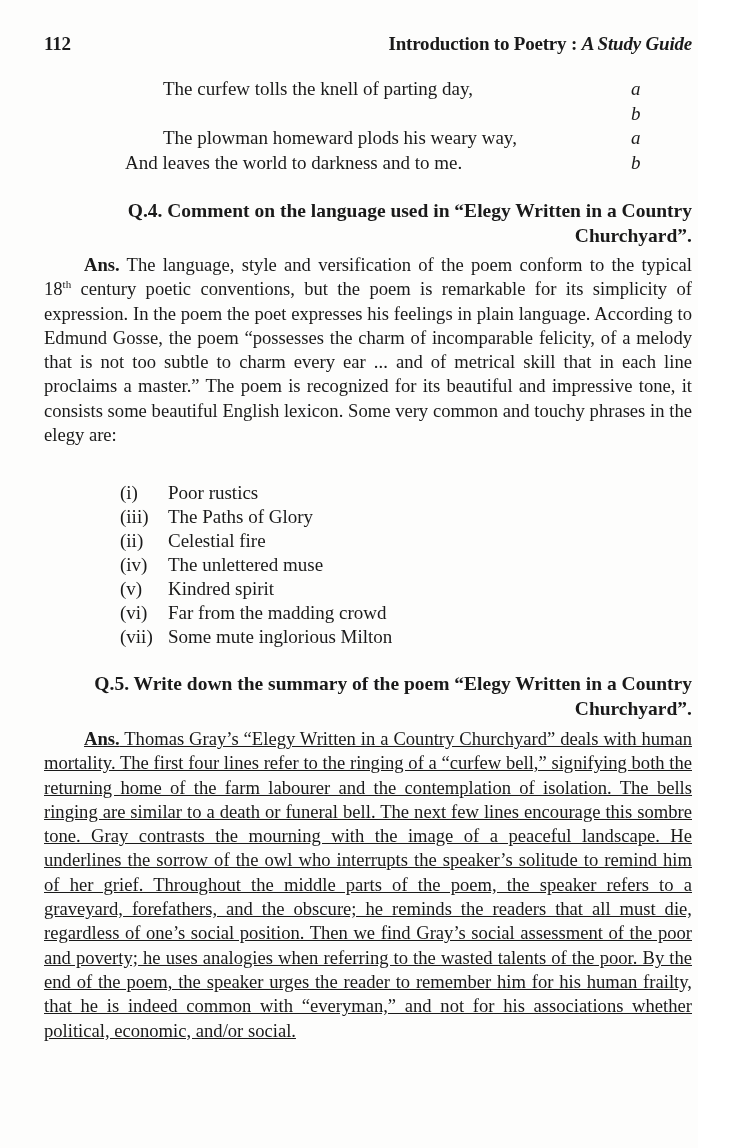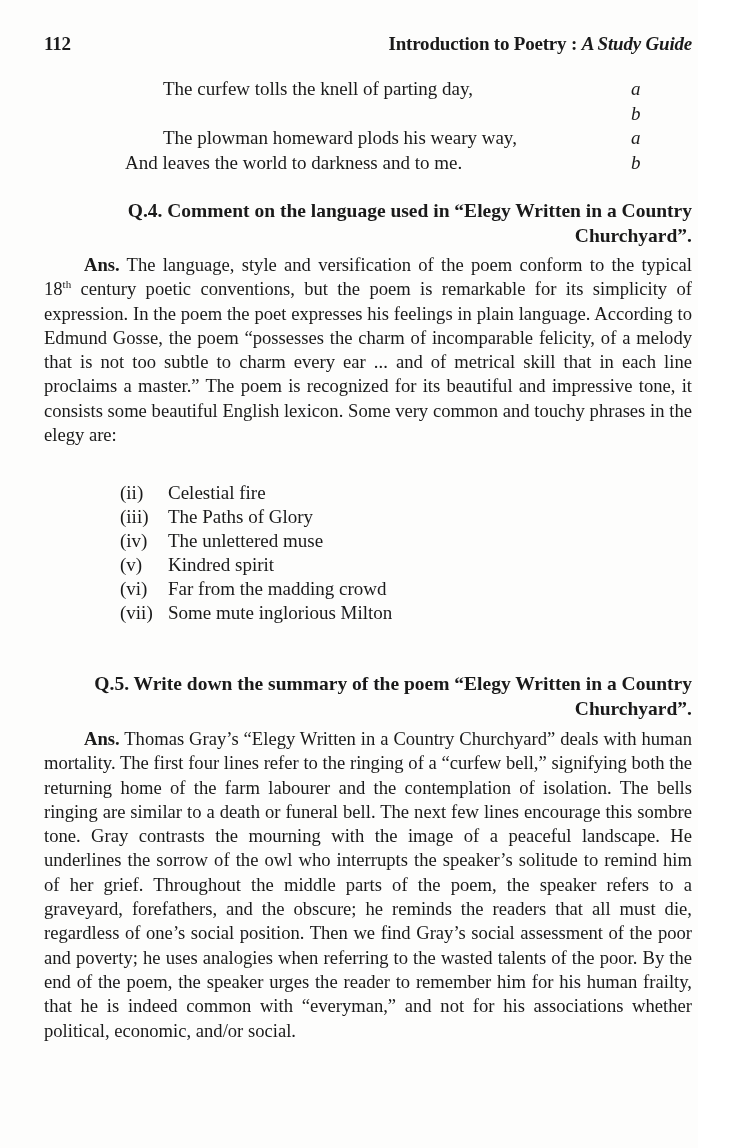--- a/index.html
+++ b/index.html
@@ -84,21 +84,21 @@
     .answer {
       position: absolute;
       left: 44px;
       width: 648px;
       font-size: 18.6px;
       line-height: 24.3px;
       text-align: justify;
       text-indent: 40px;
     }
     .a4 { top: 253px; }
-    .a5 { top: 727px; }
+    .a5 { top: 727px; text-decoration: underline; }
     .ans-label { font-weight: bold; }
     sup { font-size: 11px; line-height: 0; }
 
     .phrase-list {
       position: absolute;
       left: 120px;
       top: 481px;
       margin: 0;
       padding: 0;
       list-style: none;
@@ -141,22 +141,23 @@
       <span class="verse-text">And leaves the world to darkness and to me.</span>
       <span class="rhyme-letter">b</span>
     </div>
   </div>
 
   <div class="question q4">Q.4. Comment on the language used in “Elegy Written in a Country Churchyard”.</div>
 
   <p class="answer a4" style="margin:0;"><span class="ans-label">Ans.</span><span> The language, style and versification of the poem conform to the typical 18</span><sup>th</sup><span> century poetic conventions, but the poem is remarkable for its simplicity of expression. In the poem the poet expresses his feelings in plain language. According to Edmund Gosse, the poem “possesses the charm of incomparable felicity, of a melody that is not too subtle to charm every ear ... and of metrical skill that in each line proclaims a master.” The poem is recognized for its beautiful and impressive tone, it consists some beautiful English lexicon. Some very common and touchy phrases in the elegy are:</span></p>
 
   <ul class="phrase-list">
+    <li class="phrase-item"><span class="phrase-num">(i)</span><span>Poor rustics</span></li>
+    <li class="phrase-item"><span class="phrase-num">(iii)</span><span>The Paths of Glory</span></li>
     <li class="phrase-item"><span class="phrase-num">(ii)</span><span>Celestial fire</span></li>
-    <li class="phrase-item"><span class="phrase-num">(iii)</span><span>The Paths of Glory</span></li>
     <li class="phrase-item"><span class="phrase-num">(iv)</span><span>The unlettered muse</span></li>
     <li class="phrase-item"><span class="phrase-num">(v)</span><span>Kindred spirit</span></li>
     <li class="phrase-item"><span class="phrase-num">(vi)</span><span>Far from the madding crowd</span></li>
     <li class="phrase-item"><span class="phrase-num">(vii)</span><span>Some mute inglorious Milton</span></li>
   </ul>
 
   <div class="question q5">Q.5. Write down the summary of the poem “Elegy Written in a Country Churchyard”.</div>
 
   <p class="answer a5" style="margin:0;"><span class="ans-label">Ans.</span><span> Thomas Gray’s “Elegy Written in a Country Churchyard” deals with human mortality. The first four lines refer to the ringing of a “curfew bell,” signifying both the returning home of the farm labourer and the contemplation of isolation. The bells ringing are similar to a death or funeral bell. The next few lines encourage this sombre tone. Gray contrasts the mourning with the image of a peaceful landscape. He underlines the sorrow of the owl who interrupts the speaker’s solitude to remind him of her grief. Throughout the middle parts of the poem, the speaker refers to a graveyard, forefathers, and the obscure; he reminds the readers that all must die, regardless of one’s social position. Then we find Gray’s social assessment of the poor and poverty; he uses analogies when referring to the wasted talents of the poor. By the end of the poem, the speaker urges the reader to remember him for his human frailty, that he is indeed common with “everyman,” and not for his associations whether political, economic, and/or social.</span></p>
 

